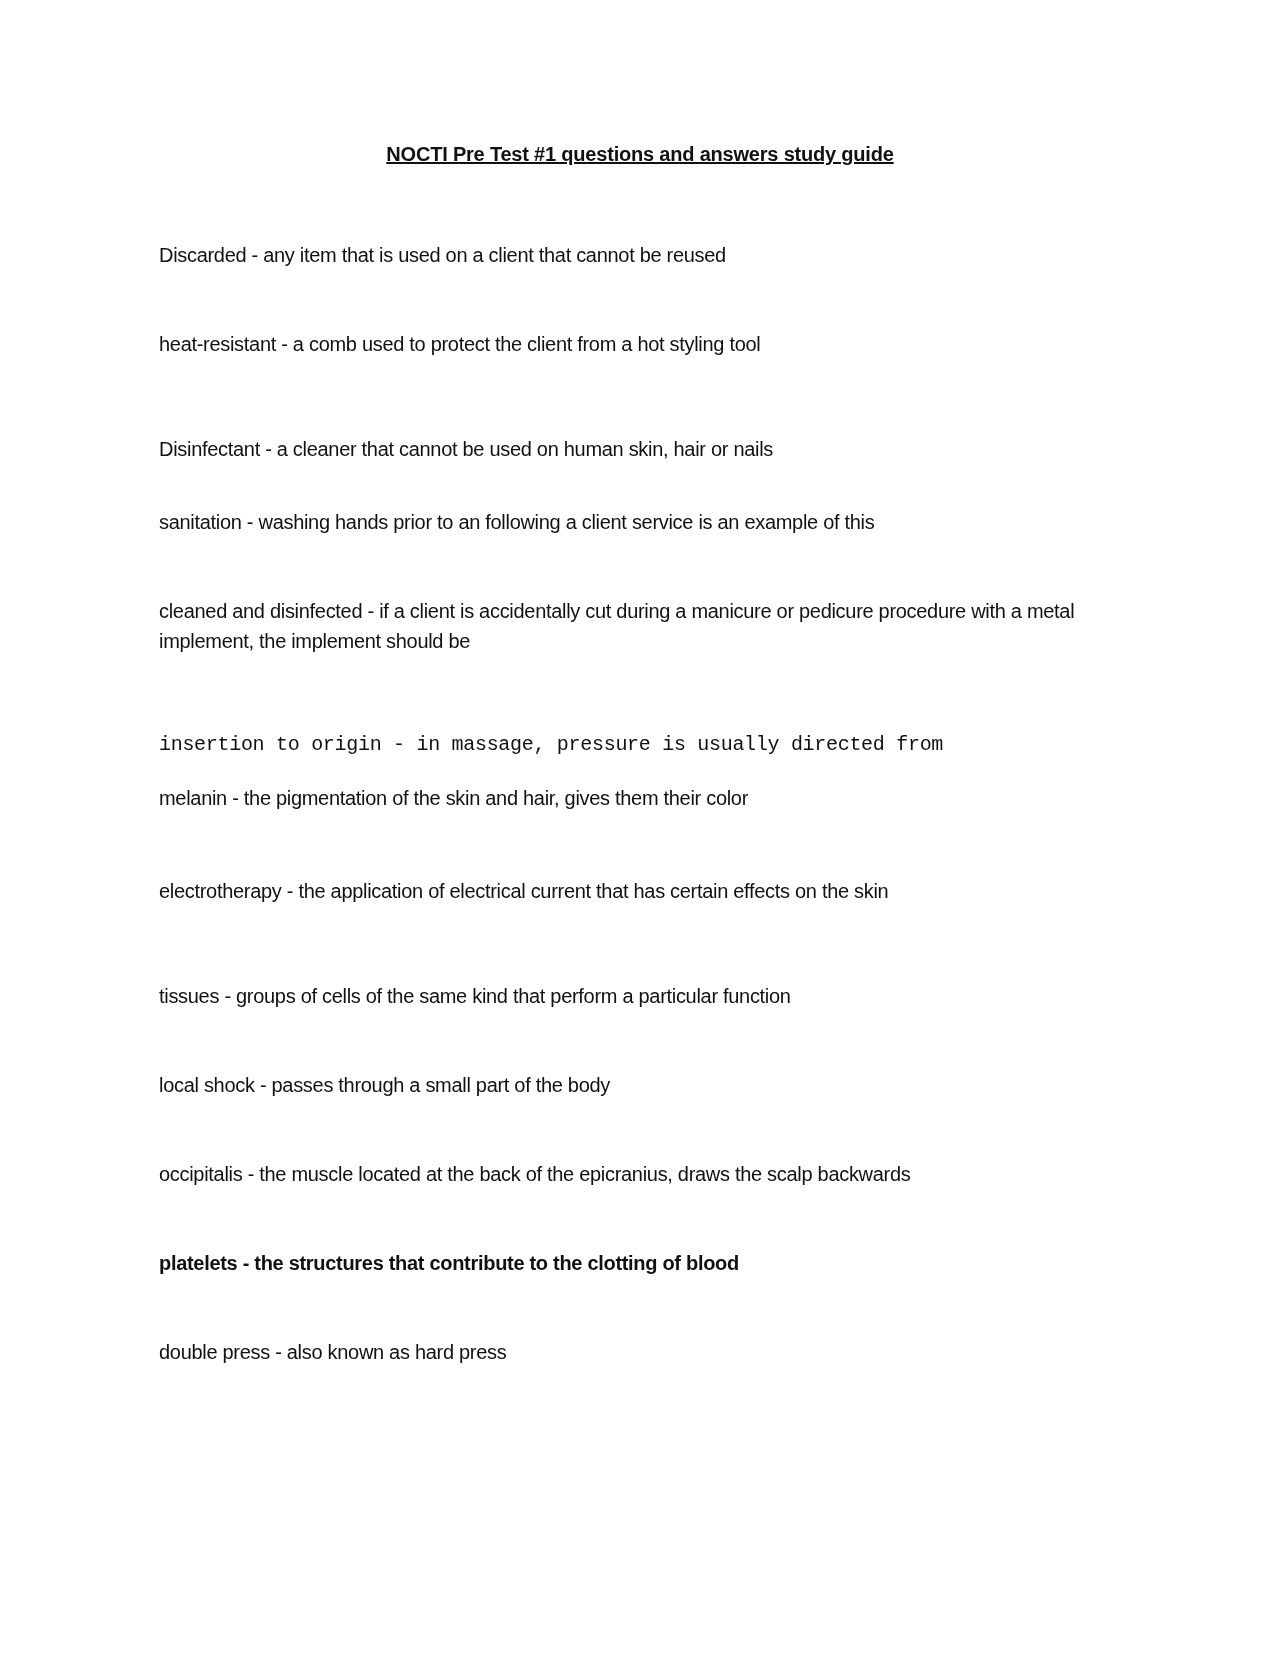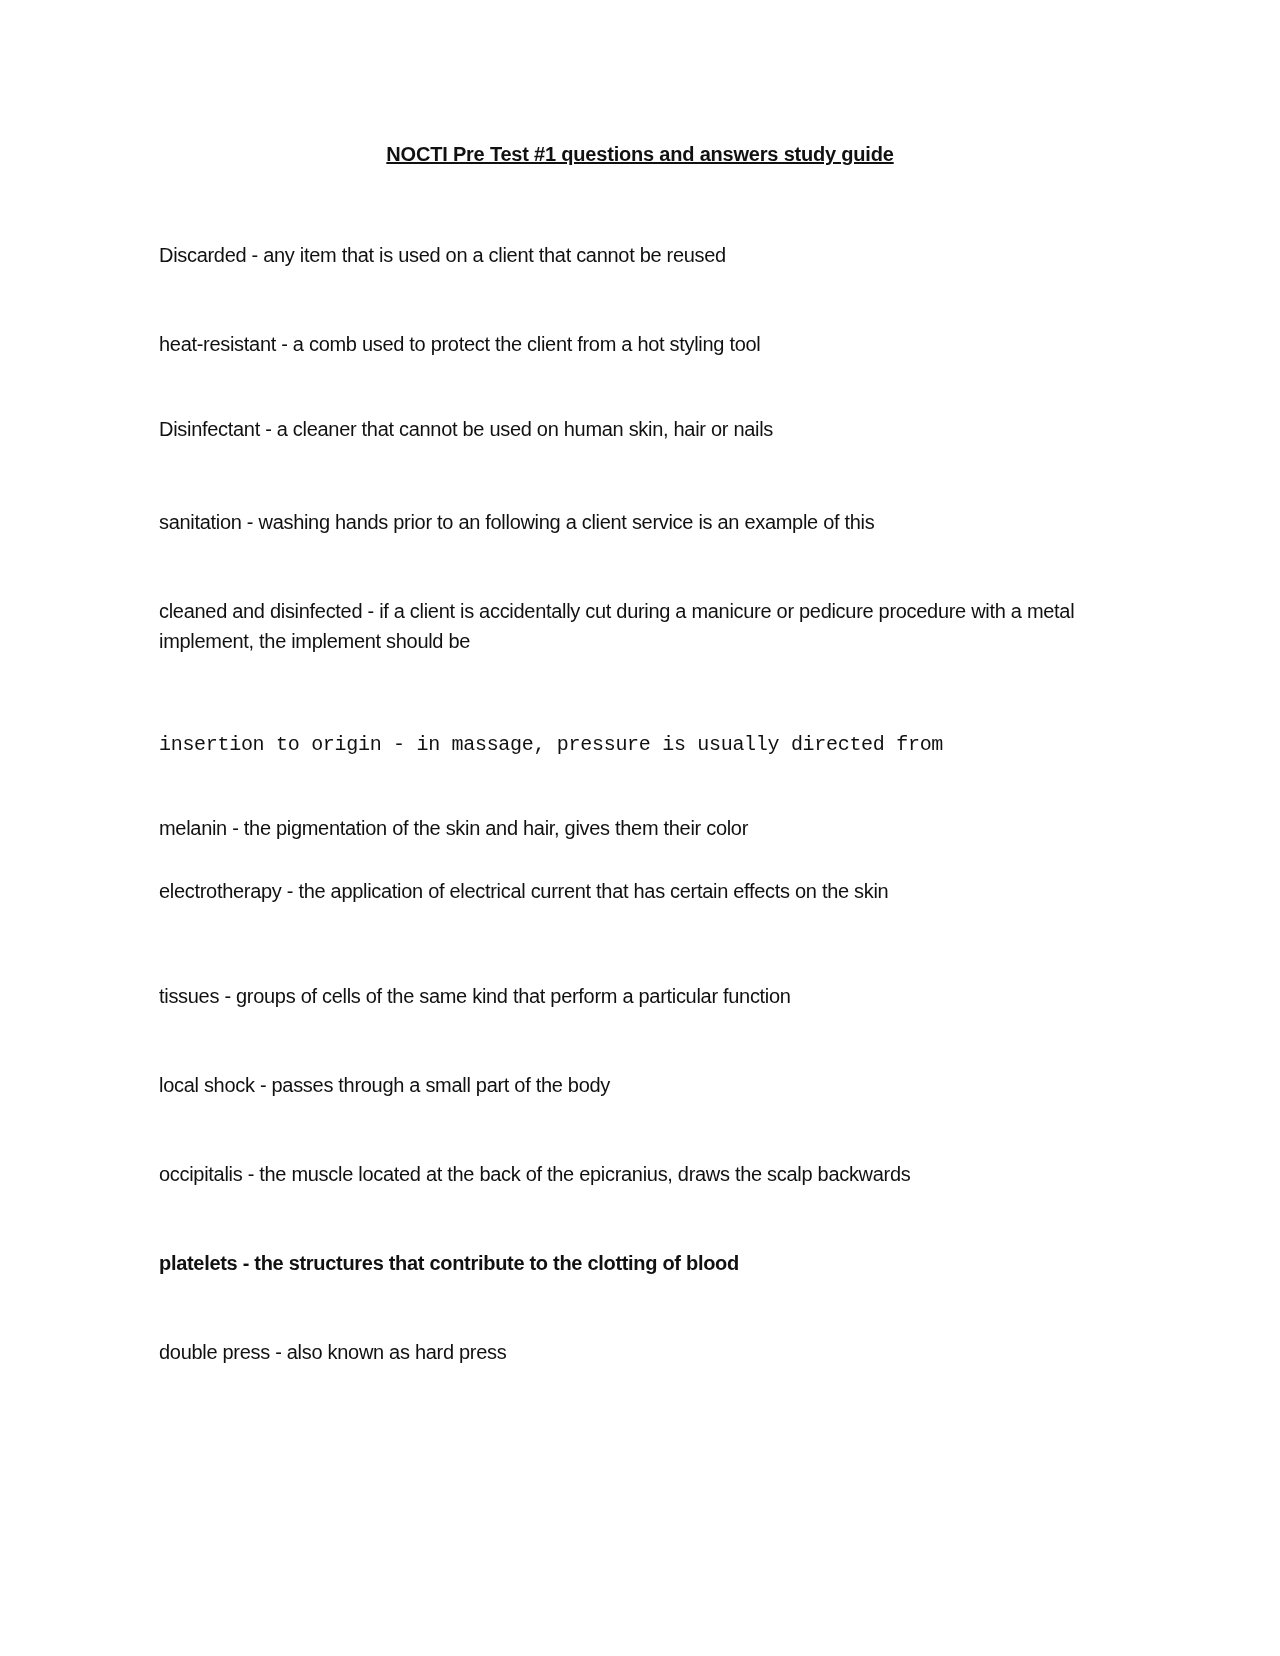--- a/index.html
+++ b/index.html
@@ -12,25 +12,25 @@
     .entry { font-size: 20px; line-height: 30px; margin: 8px; letter-spacing: -0.3px; }
   </style>
 </head>
 <body>
 
 <div class="page">
   <div class="title">NOCTI Pre Test #1 questions and answers study guide</div>
   <div class="entries">
     <p class="entry" style="position:absolute;top:0;">Discarded - any item that is used on a client that cannot be reused</p>
     <p class="entry" style="position:absolute;top:89px;">heat-resistant - a comb used to protect the client from a hot styling tool</p>
-    <p class="entry" style="position:absolute;top:174px;">Disinfectant - a cleaner that cannot be used on human skin, hair or nails</p>
+    <p class="entry" style="position:absolute;top:194px;">Disinfectant - a cleaner that cannot be used on human skin, hair or nails</p>
     <p class="entry" style="position:absolute;top:267px;">sanitation - washing hands prior to an following a client service is an example of this</p>
     <p class="entry" style="position:absolute;top:356px;width:960px;">cleaned and disinfected - if a client is accidentally cut during a manicure or pedicure procedure with a metal implement, the implement should be</p>
     <p class="entry" style="position:absolute;top:490px;font-family:Liberation Mono, monospace;">insertion to origin - in massage, pressure is usually directed from</p>
-    <p class="entry" style="position:absolute;top:573px;text-align:right;">melanin - the pigmentation of the skin and hair, gives them their color</p>
+    <p class="entry" style="position:absolute;top:543px;text-align:right;">melanin - the pigmentation of the skin and hair, gives them their color</p>
     <p class="entry" style="position:absolute;top:636px;">electrotherapy - the application of electrical current that has certain effects on the skin</p>
     <p class="entry" style="position:absolute;top:741px;">tissues - groups of cells of the same kind that perform a particular function</p>
     <p class="entry" style="position:absolute;top:830px;">local shock - passes through a small part of the body</p>
     <p class="entry" style="position:absolute;top:919px;text-align:center;">occipitalis - the muscle located at the back of the epicranius, draws the scalp backwards</p>
     <p class="entry" style="position:absolute;top:1008px;font-weight:bold;">platelets - the structures that contribute to the clotting of blood</p>
     <p class="entry" style="position:absolute;top:1097px;">double press - also known as hard press</p>
   </div>
 </div>
 
 </body></html>

